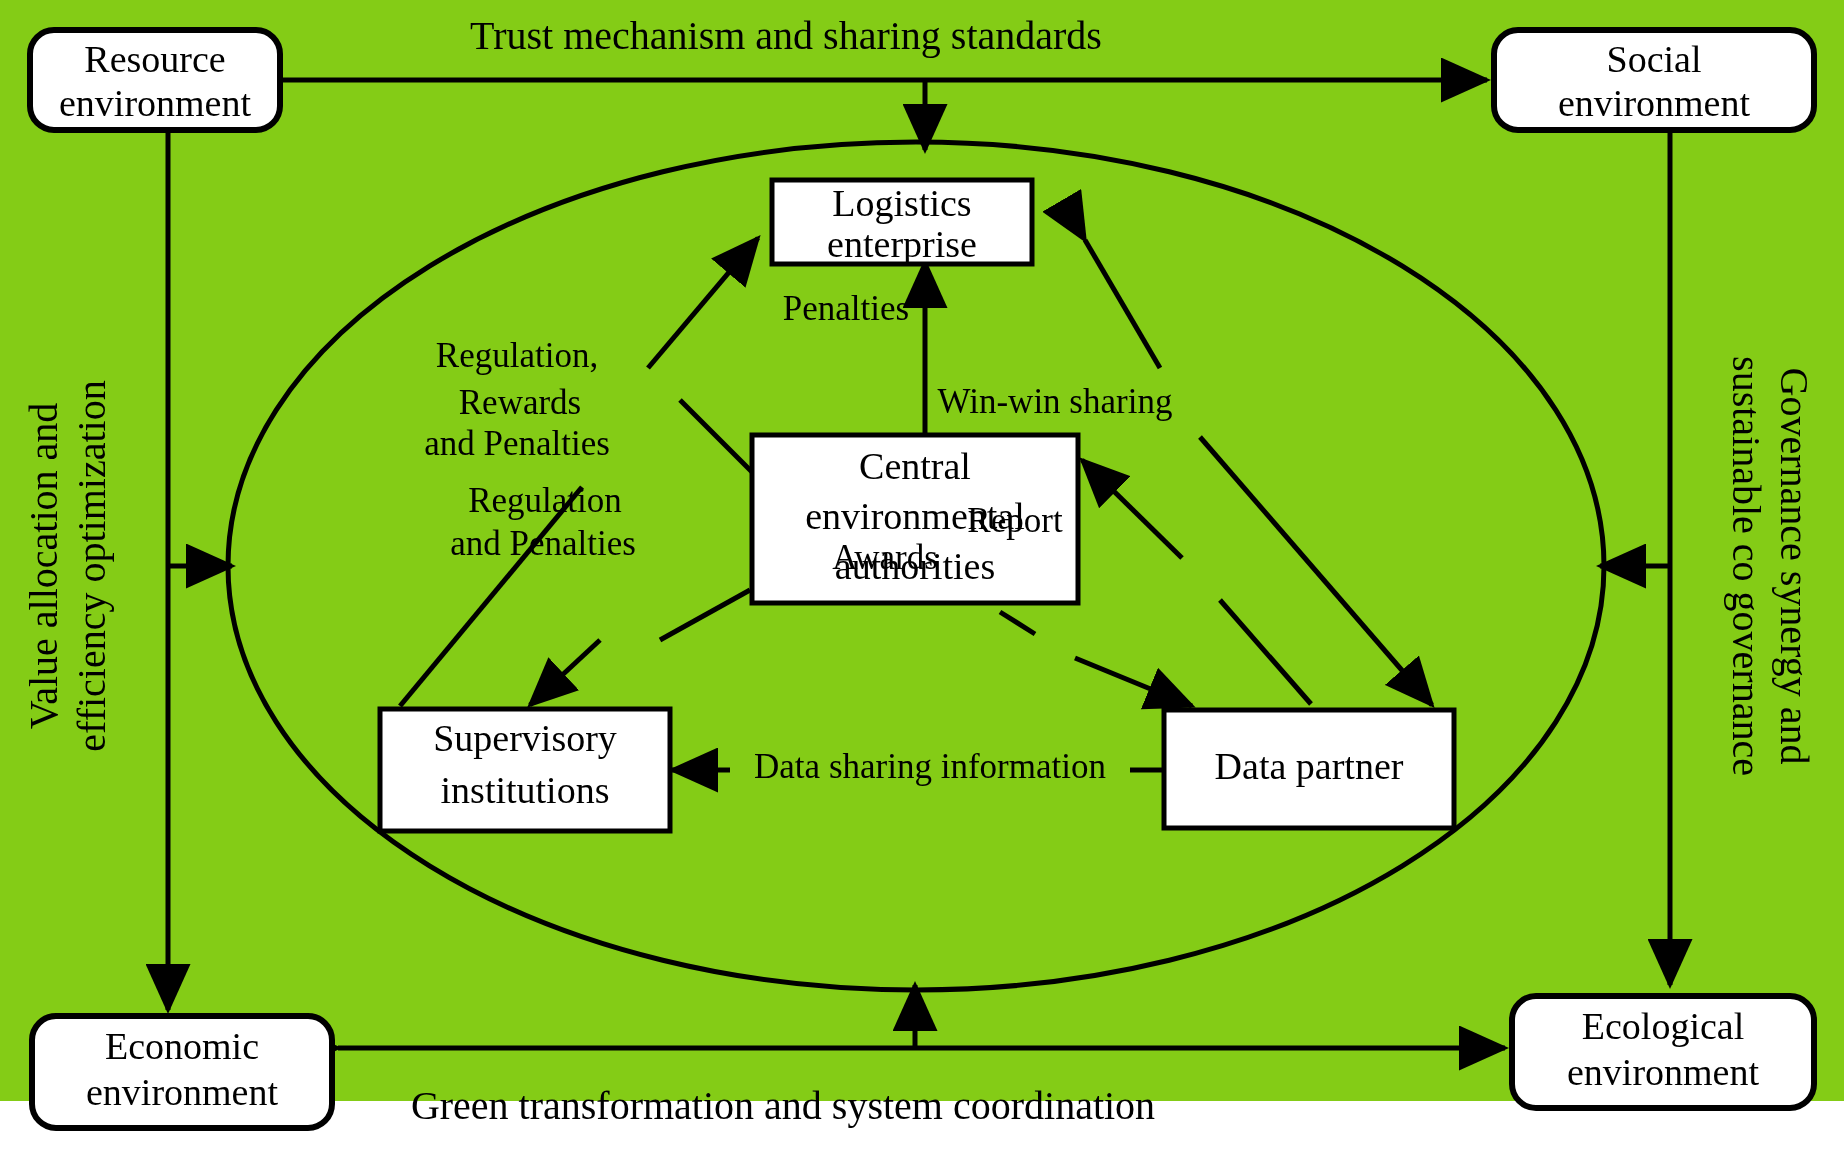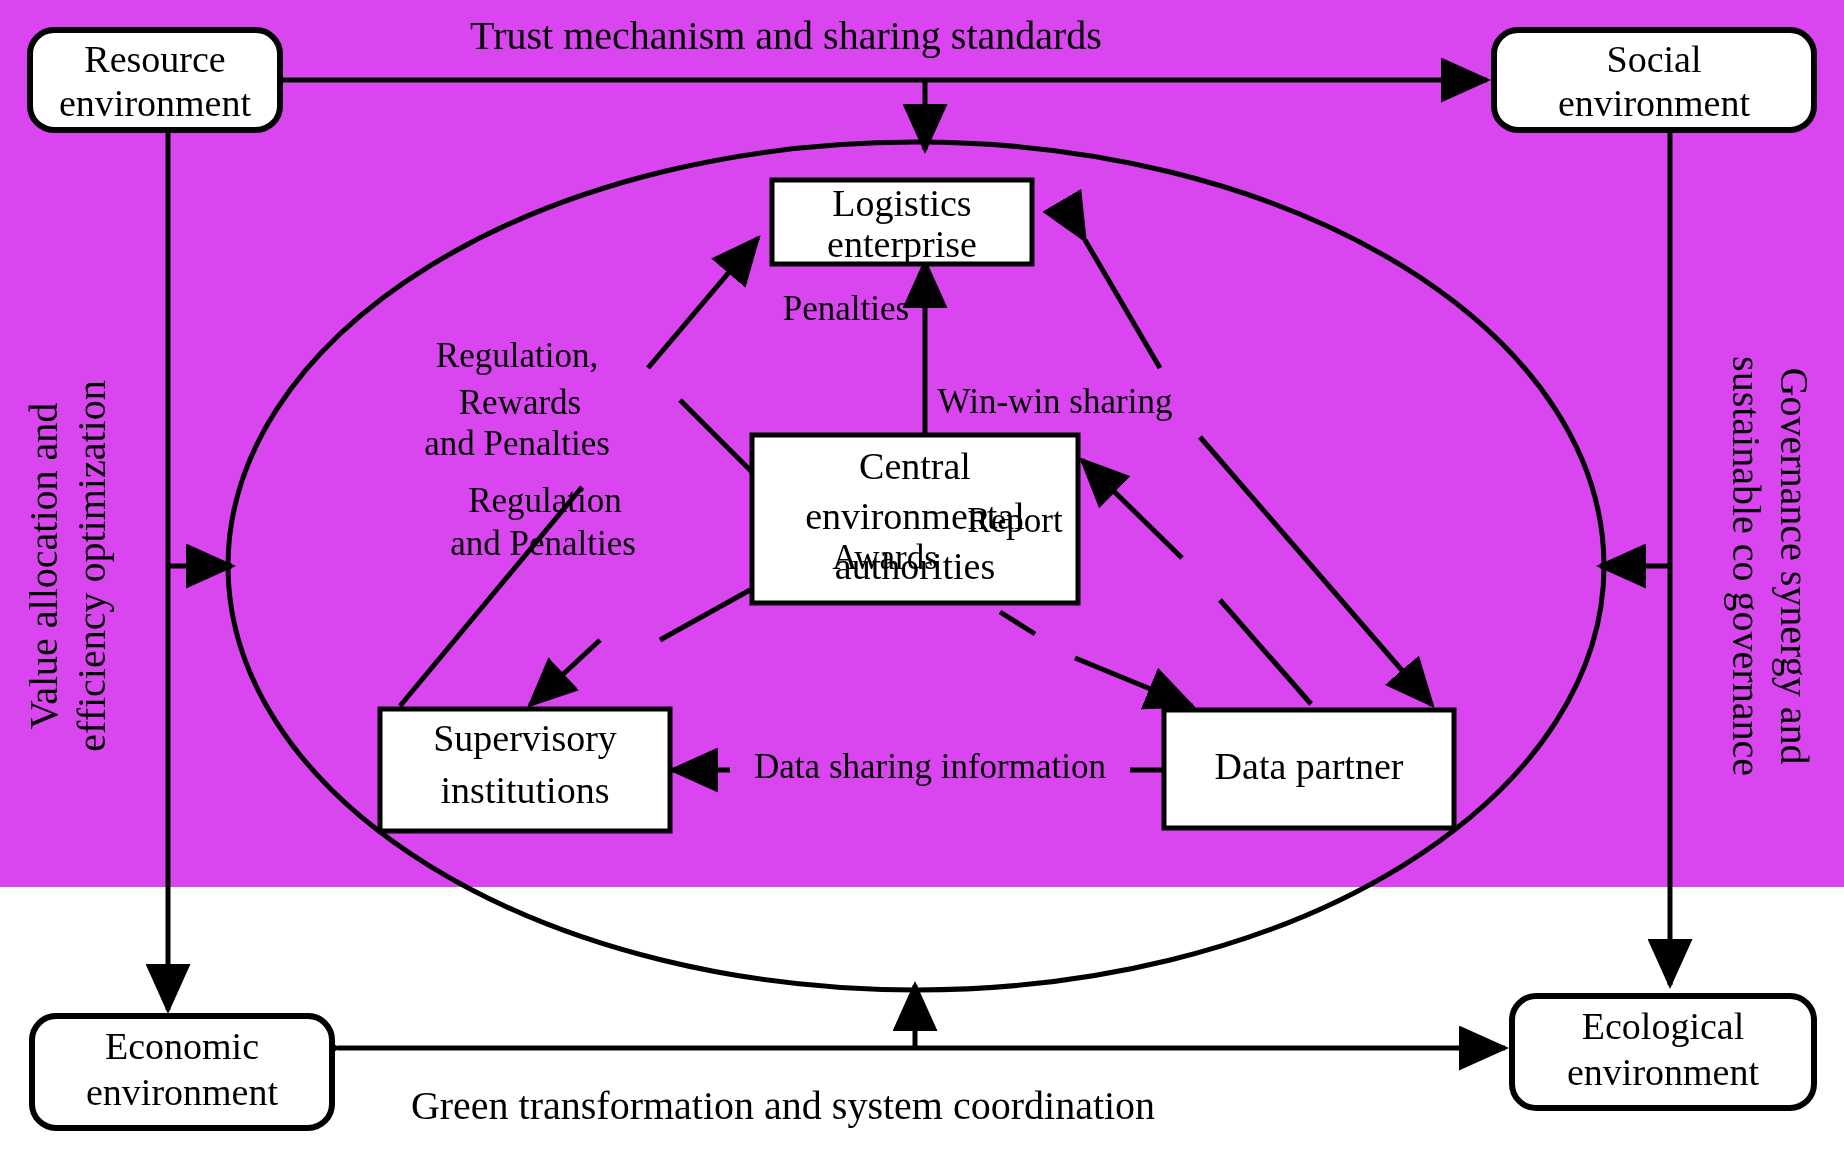--- a/index.html
+++ b/index.html
@@ -1,17 +1,17 @@
 <!DOCTYPE html>
 <html><head>
 <meta charset="utf-8">
 <style>
   html,body{margin:0;padding:0;background:#ffffff;}
   body{width:1844px;height:1164px;overflow:hidden;font-family:"Liberation Serif",serif;}
-  #stage{position:relative;width:1844px;height:887px;background:#d946ef;}
+  #stage{position:relative;width:1844px;height:1101px;background:#84cc16;}
   svg#diagram{position:absolute;left:0;top:0;width:1844px;height:1164px;}
   .node-text{font-family:"Liberation Serif",serif;fill:#000;text-anchor:middle;dominant-baseline:middle;}
   .edge-text{font-family:"Liberation Serif",serif;fill:#000;text-anchor:middle;dominant-baseline:middle;}
   .env-box{fill:#ffffff;stroke:#000;stroke-width:6;}
   .rect-box{fill:#ffffff;stroke:#000;stroke-width:5;}
   .ellipse-shape{fill:none;stroke:#000;stroke-width:5;}
   .lnk{stroke:#000;stroke-width:5;fill:none;}
 </style>
 </head>
 <body>

